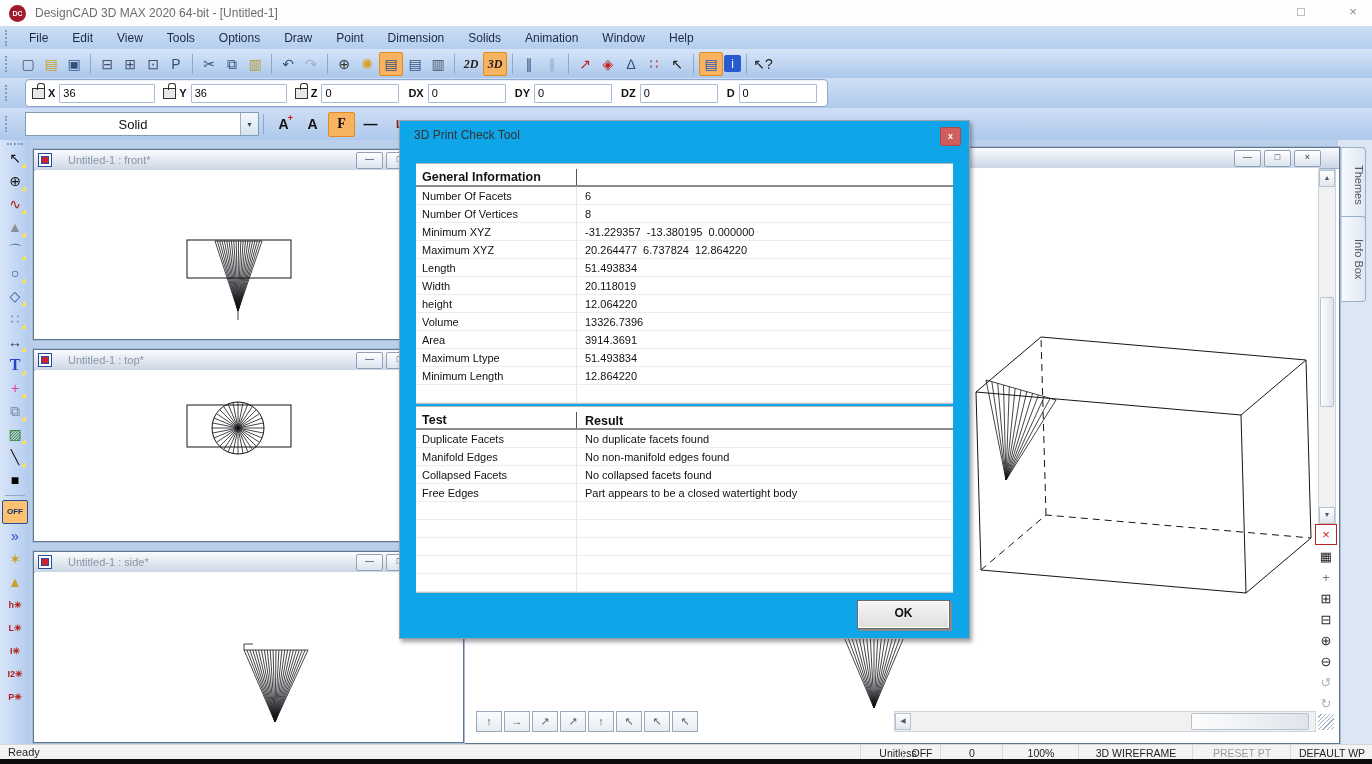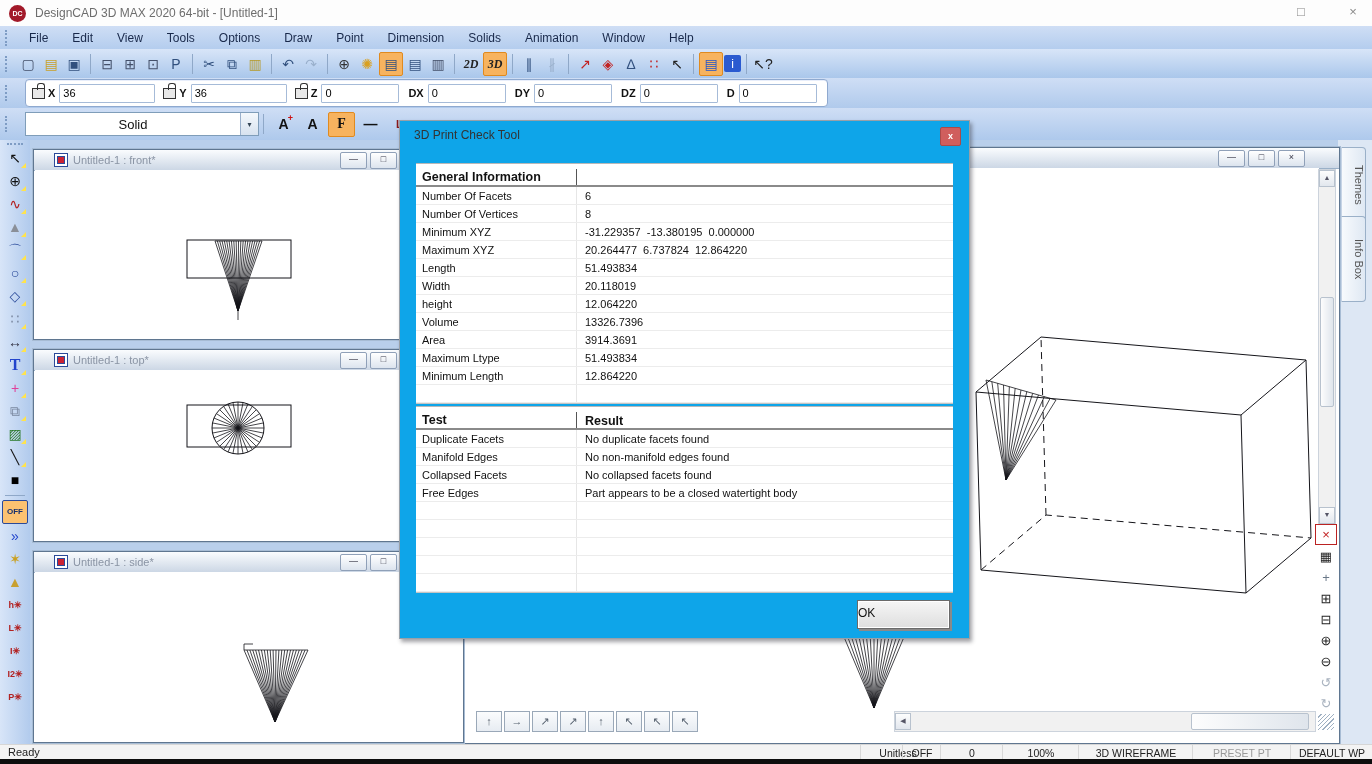--- a/index.html
+++ b/index.html
@@ -67,21 +67,21 @@
   .ltb{left:0;top:140px;width:30px;height:605px;background:linear-gradient(90deg,#d8e5f8,#b2cbed);
        display:flex;flex-direction:column;align-items:center;z-index:4;}
   .ltb .tbi{width:24px;height:22px;}
   .ltb .tbsep{width:20px;height:1px;margin:3px 0;}
   .vgrip{height:5px;width:16px;border-top:2px dotted #7e9cc4;margin:3px 0 2px;}
 
   
   .rstrip{left:1338px;top:140px;width:34px;height:605px;background:#dde7f4;}
   .cwin{position:absolute;border:1px solid #5f7690;background:#fff;box-shadow:0 0 0 1px #a7bcd4;}
   .ctitle{height:20px;background:linear-gradient(#fafcfe,#ccd7e5);border-bottom:1px solid #9ab0c8;
-          display:flex;align-items:center;padding:0 20px;color:#8a94a4;font-size:11px;}
+          display:flex;align-items:center;padding:0 4px;color:#8a94a4;font-size:11px;gap:11px;}
   .docicon{width:12px;height:12px;border:1px solid #2a4a9a;background:#fff;margin-right:5px;position:relative;flex:none;}
   .docicon::before{content:"";position:absolute;left:2px;top:2px;width:6px;height:6px;background:#c23;border:1px solid #2a4a9a;}
   .cbtns{margin-left:auto;display:flex;gap:3px;}
   .cbtn{width:25px;height:15px;background:linear-gradient(#ffffff,#dce4ee);border:1px solid #8fa0b8;border-radius:2px;
         text-align:center;line-height:13px;font-size:9px;color:#334;}
   .cwin svg{position:absolute;left:1px;top:20px;background:#fff;}
 
   
   .vscroll{left:1318px;top:169px;width:16px;height:354px;background:#f1f1f1;border:1px solid #ccd3dc;z-index:3;}
   .sarrow{position:absolute;width:14px;height:15px;background:linear-gradient(#fdfdfd,#e2e7ee);border:1px solid #b8c2ce;
@@ -102,22 +102,22 @@
   .dtitle{height:27px;display:flex;align-items:center;padding-left:14px;font-size:12px;color:#333;}
   .dclose{position:absolute;right:8px;top:6px;width:19px;height:17px;background:#d05e5d;border:1px solid #ab4a49;
           color:#fff;font-size:9px;font-weight:bold;text-align:center;line-height:16px;border-radius:2px;}
   .dtable{position:absolute;left:16px;width:537px;background:#fff;border-top:1px solid #b8b8b8;border-bottom:1px solid #c4c4c4;}
   .thead{height:21px;display:flex;font-weight:bold;font-size:12.5px;border-bottom:2px solid #8a8a8a;align-items:flex-end;}
   .thl{width:148px;padding:0 6px;border-right:1px solid #555;height:16px;line-height:16px;}
   .thr{padding:0 8px;}
   .trow{display:flex;height:17px;border-bottom:1px solid #ececec;align-items:center;font-size:11px;}
   .tc1{width:148px;padding:0 6px;border-right:1px solid #e6e6e6;height:100%;display:flex;align-items:center;}
   .tc2{padding:0 8px;white-space:pre;}
-  .okbtn{position:absolute;left:457px;top:479px;width:91px;height:27px;text-align:left;line-height:25px;font-size:12px;
-         background:linear-gradient(#f6f6f6,#dedede);border:1px solid #6a6a6a;box-shadow:inset 0 0 0 1px #fff,2px 2px 0 #8a8a8a;}
+  .okbtn{position:absolute;left:457px;top:479px;width:91px;height:27px;text-align:center;line-height:25px;font-size:12px;
+         background:linear-gradient(#f6f6f6,#dedede);border:1px solid #6a6a6a;box-shadow:inset 0 0 0 1px #fff,2px 2px 0 #8a8a8a;font-weight:bold;}
 
   
   .vtab{position:absolute;left:1341px;width:23px;background:linear-gradient(90deg,#f7fafd,#dfe8f3);
         border:1px solid #9ab0c8;border-left:1px solid #c6d4e6;border-radius:0 4px 4px 0;
         writing-mode:vertical-rl;text-align:center;color:#555;font-size:11px;padding:8px 0;z-index:5;}
 
   
   .statusbar{left:0;top:744px;width:1372px;height:15px;background:#f3f3f3;border-top:1px solid #d6d6d6;z-index:70;}
   .ready{position:absolute;left:8px;top:1px;font-size:11px;color:#222;}
   .sseg{position:absolute;top:0;height:15px;border-left:1px solid #d8d8d8;display:flex;align-items:center;

